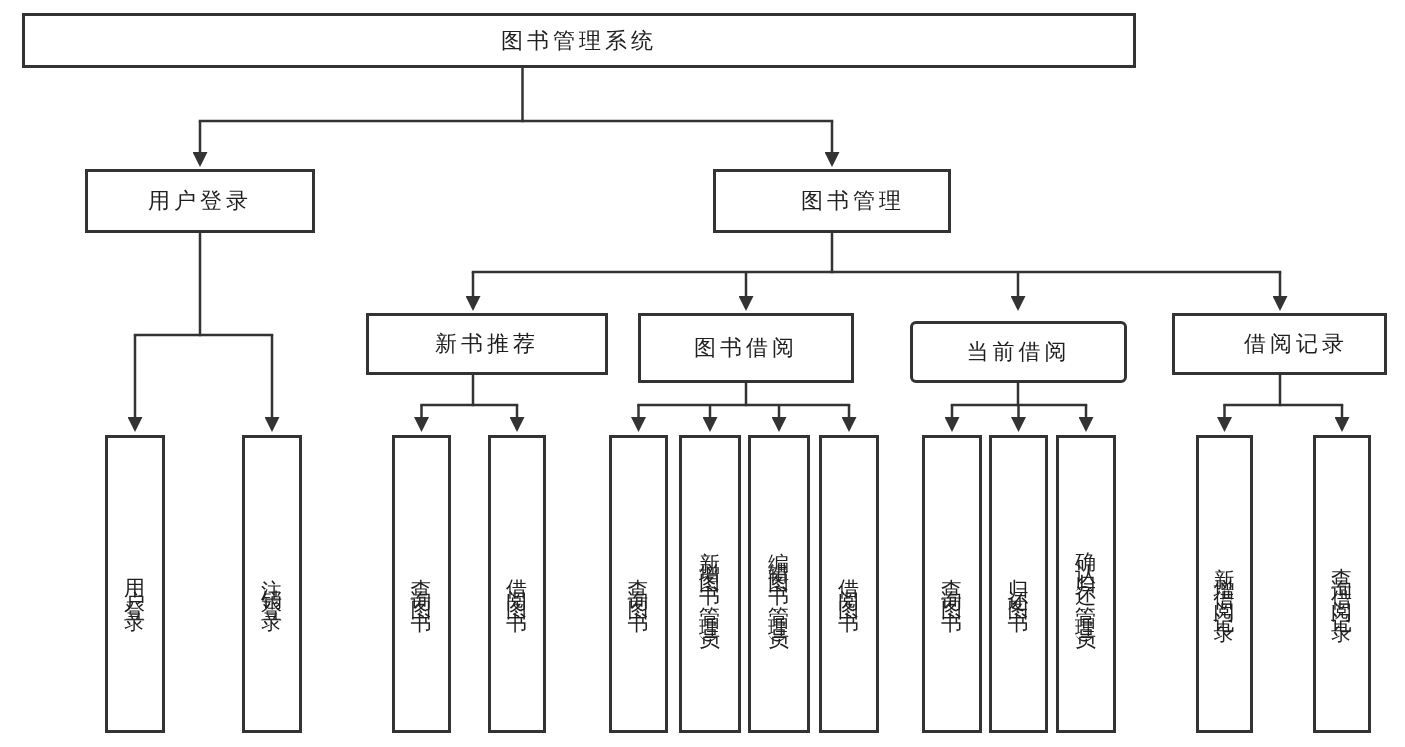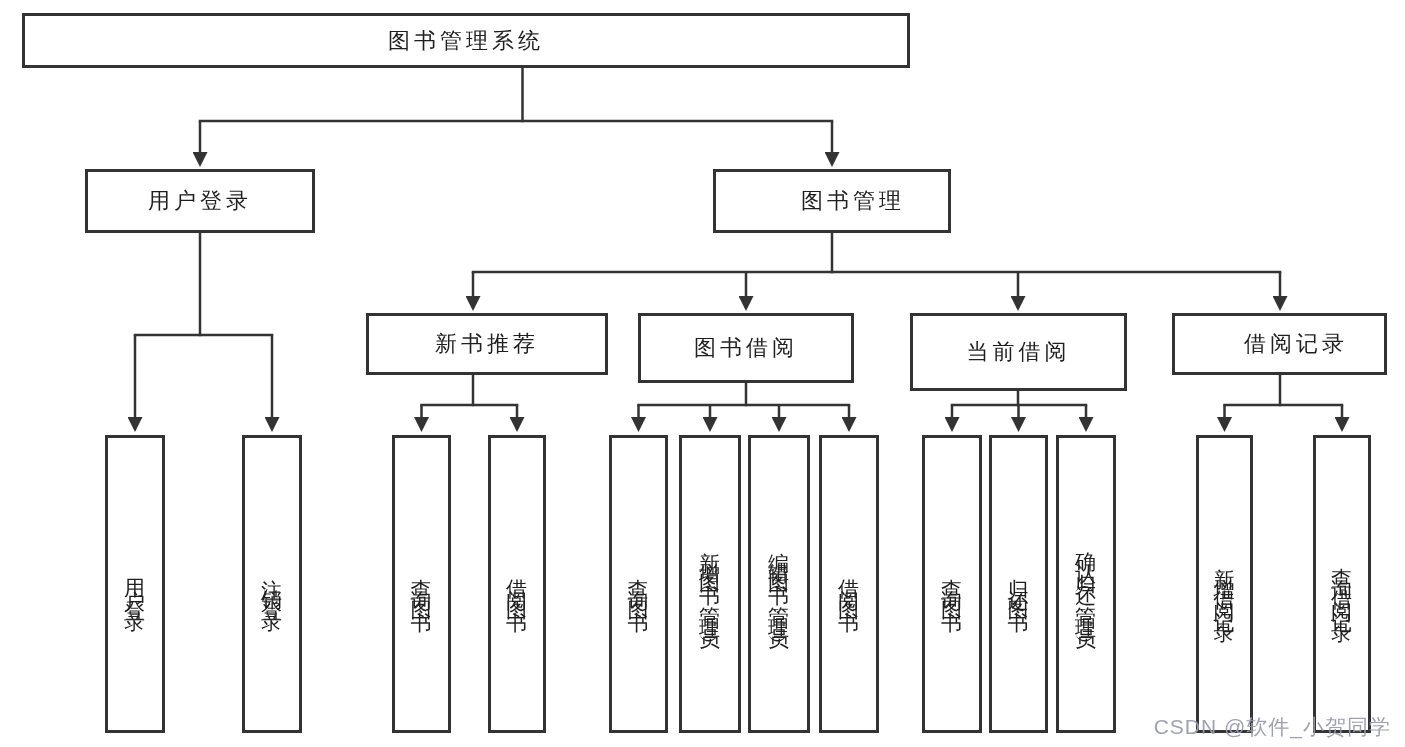--- a/index.html
+++ b/index.html
@@ -71,43 +71,42 @@
       <path d="M779,405 V429" marker-end="url(#arrow)"></path>
       <path d="M849,405 V429" marker-end="url(#arrow)"></path>
       <path d="M952,405 V429" marker-end="url(#arrow)"></path>
       <path d="M1018.5,405 V429" marker-end="url(#arrow)"></path>
       <path d="M1086,405 V429" marker-end="url(#arrow)"></path>
       <path d="M1224.5,405 V429" marker-end="url(#arrow)"></path>
       <path d="M1342,405 V429" marker-end="url(#arrow)"></path>
     </g>
   </svg>
 
-  <div class="node" style="left:22px; top:13px; width:888px; height:55px;">图书管理系统</div>
+  <div class="node" style="left:22px; top:13px; width:1114px; height:55px;">图书管理系统</div>
 
   <div class="node" style="left:85px; top:169px; width:230px; height:64px;">用户登录</div>
   <div class="node" style="left:713px; top:169px; width:238px; height:64px;padding-left:42px;">图书管理</div>
 
   <div class="node" style="left:366px; top:313px; width:242px; height:62px;">新书推荐</div>
   <div class="node" style="left:638px; top:313px; width:216px; height:70px;">图书借阅</div>
-  <div class="node" style="left:910px; top:313px; width:217px; height:78px;">当前借阅</div>
+  <div class="node" style="left:910px; top:321px; width:217px; height:62px;border-radius:6px;">当前借阅</div>
   <div class="node" style="left:1172px; top:313px; width:215px; height:62px;padding-left:33px;">借阅记录</div>
 
   <div class="node vnode" style="left:105px; top:435px; width:60px; height:298px;">用户登录</div>
   <div class="node vnode" style="left:242px; top:435px; width:60px; height:298px;">注销登录</div>
 
   <div class="node vnode" style="left:392px; top:435px; width:59px; height:298px;">查询图书</div>
   <div class="node vnode" style="left:488px; top:435px; width:58px; height:298px;">借阅图书</div>
 
   <div class="node vnode" style="left:609px; top:435px; width:59px; height:298px;">查询图书</div>
   <div class="node vnode" style="left:679px; top:435px; width:62px; height:298px;">新增图书（管理员）</div>
   <div class="node vnode" style="left:748px; top:435px; width:62px; height:298px;">编辑图书（管理员）</div>
   <div class="node vnode" style="left:819px; top:435px; width:60px; height:298px;">借阅图书</div>
 
   <div class="node vnode" style="left:922px; top:435px; width:60px; height:298px;">查询图书</div>
   <div class="node vnode" style="left:989px; top:435px; width:59px; height:298px;">归还图书</div>
   <div class="node vnode" style="left:1056px; top:435px; width:60px; height:298px;">确认归还（管理员）</div>
 
   <div class="node vnode" style="left:1196px; top:435px; width:57px; height:298px;">新增借阅记录</div>
   <div class="node vnode" style="left:1313px; top:435px; width:58px; height:298px;">查询借阅记录</div>
 
-  <div id="watermark">CSDN @软件_小贺同学</div>
 
 </div>
 
 </body></html>

